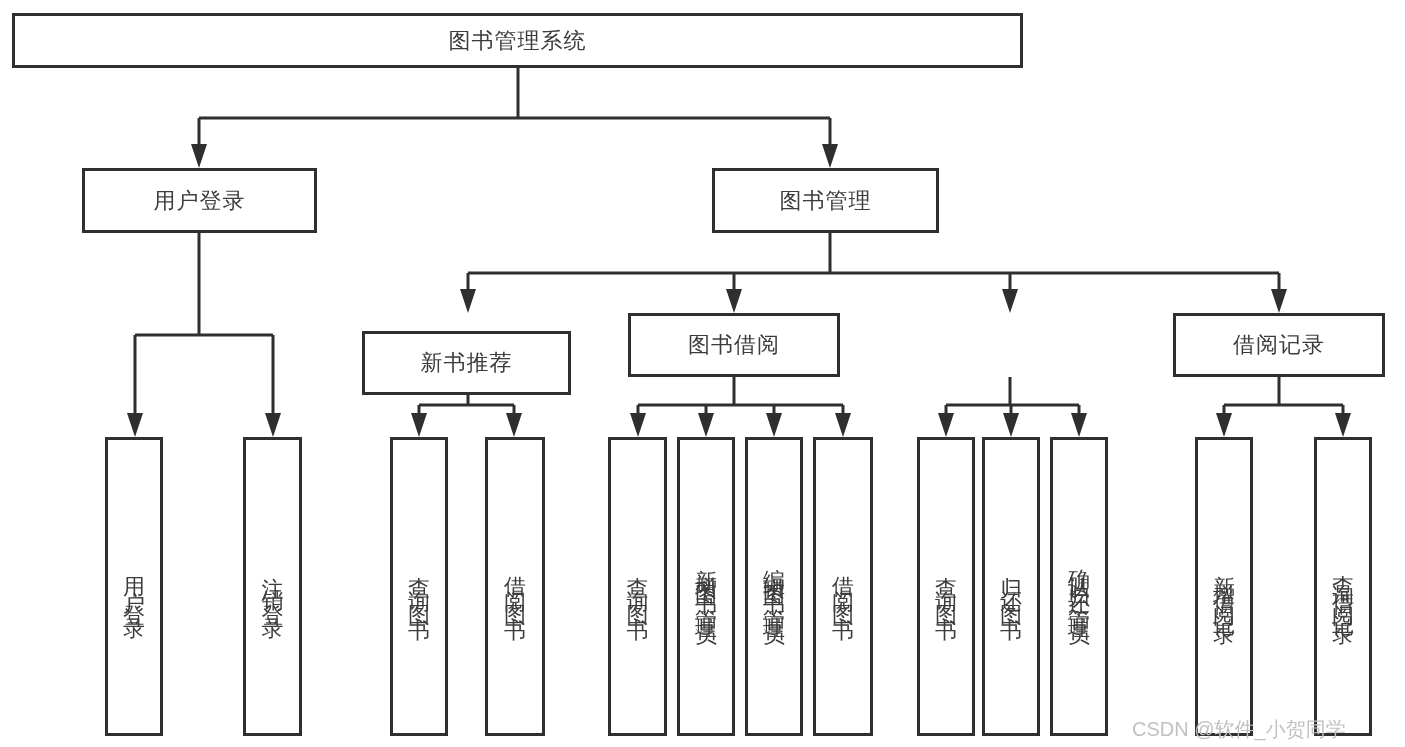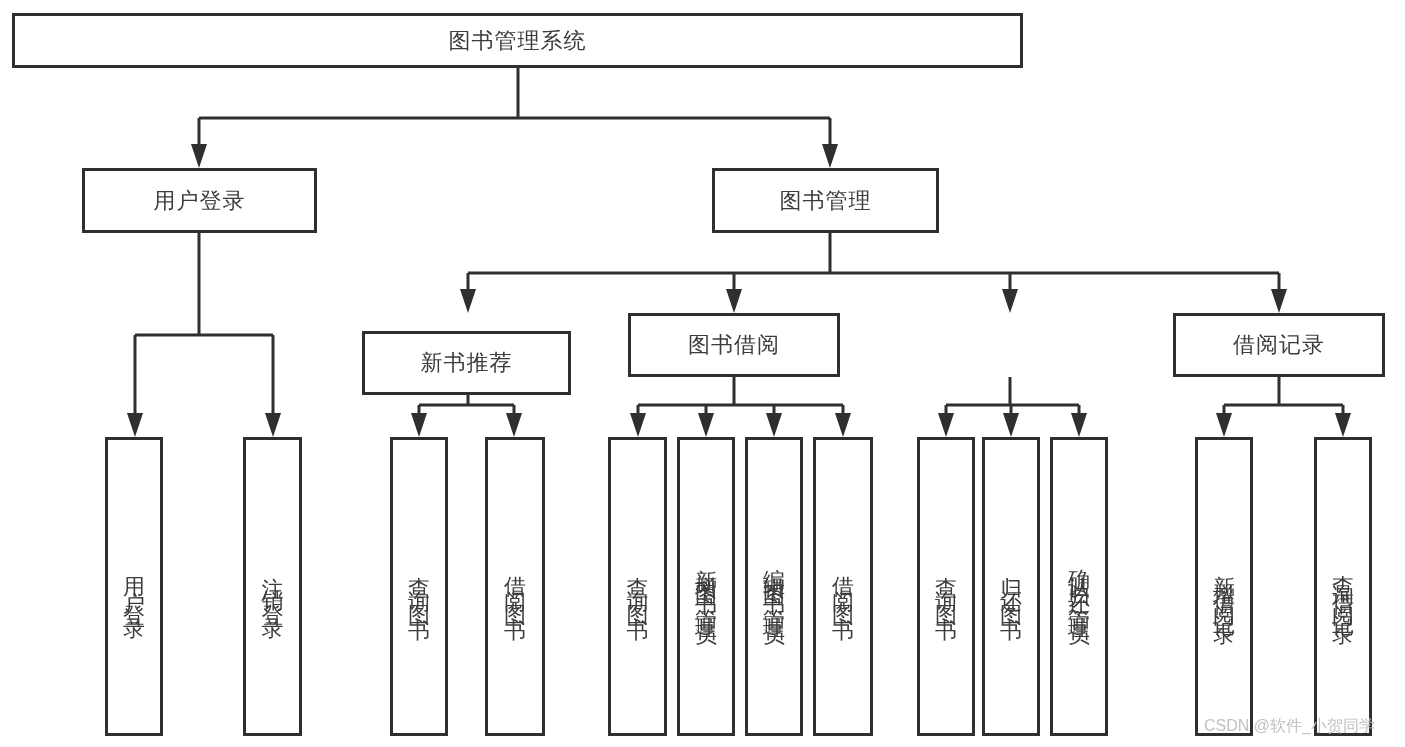--- a/index.html
+++ b/index.html
@@ -55,23 +55,23 @@
     font-size: 22px;
     line-height: 1;
     color: var(--text);
     white-space: nowrap;
   }
   .sp-l { letter-spacing: 14px; }
   .sp-m { letter-spacing: 10px; }
   .sp-s { letter-spacing: 8px; }
   .watermark {
     position: absolute;
-    left: 1204px;
+    left: 1132px;
     top: 716px;
-    font-size: 16px;
+    font-size: 20px;
     color: var(--watermark);
     white-space: nowrap;
   }
 </style>
 </head>
 <body>
 
 <div class="canvas">
 
   <svg class="connectors" viewBox="0 0 1405 747" xmlns="http://www.w3.org/2000/svg">

